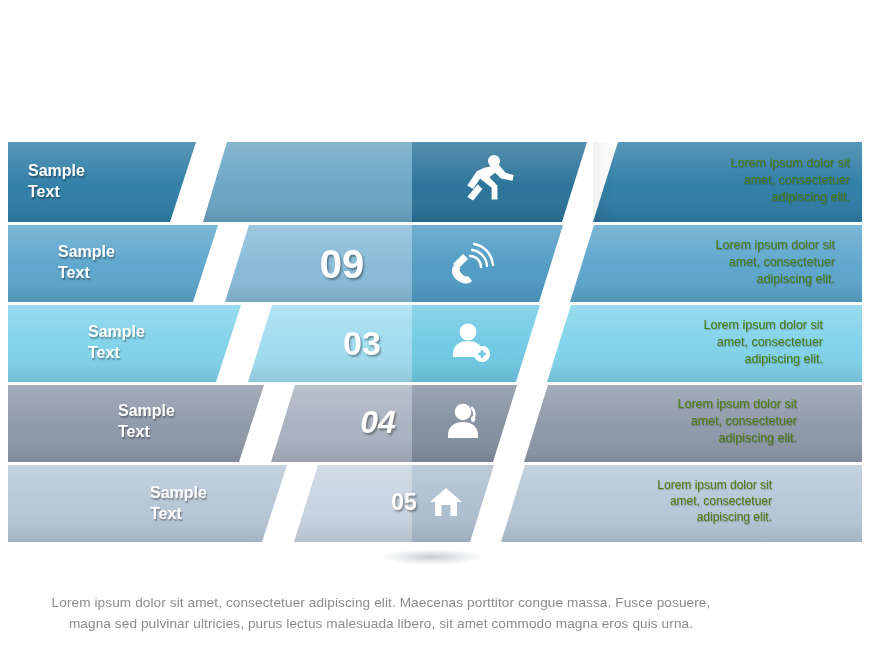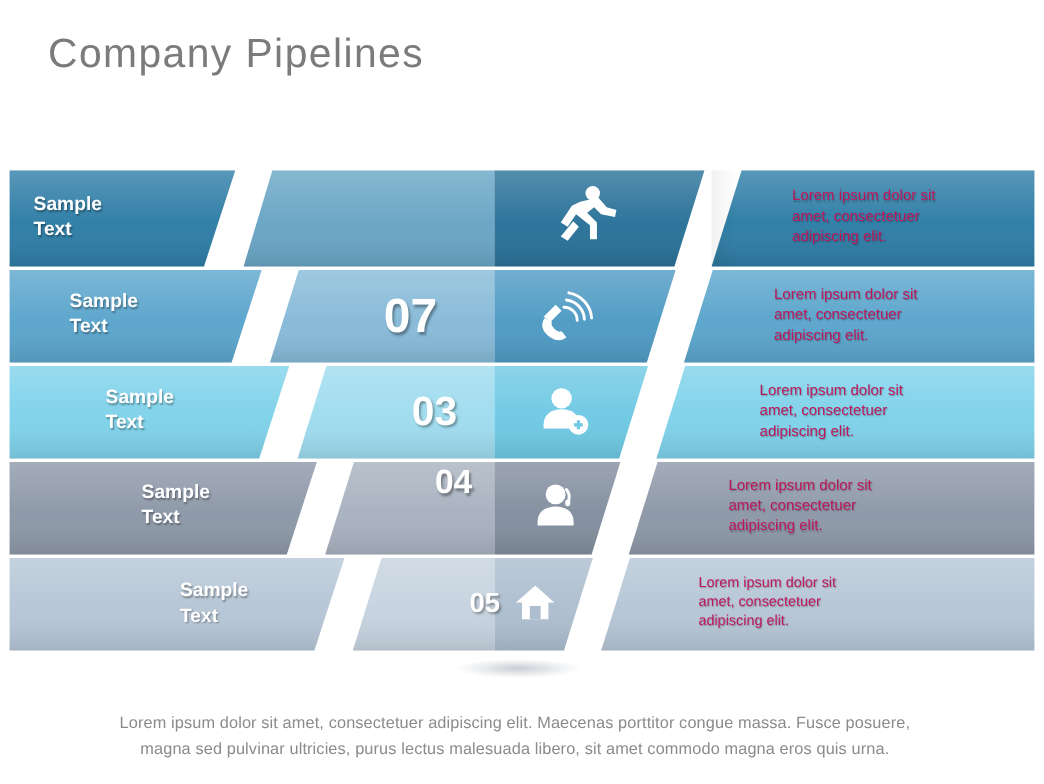--- a/index.html
+++ b/index.html
@@ -31,42 +31,40 @@
   }
   .num-txt{
     position:absolute;
     color:#ffffff;font-weight:bold;
     text-shadow:1.5px 2px 2px rgba(0,0,0,.35);
     text-align:center;
     pointer-events:none;
   }
   .desc-txt{
     position:absolute;
-    color:#be185d;font-size:12.5px;line-height:17px;
-    text-align:left;
+    color:#4d7c0f;font-size:12.5px;line-height:17px;
+    text-align:right;
     text-shadow:0.7px 1px 1.2px rgba(0,0,0,.28);
     white-space:pre-line;
     pointer-events:none;
   }
   
   #footer{
     position:absolute;left:0;top:592px;width:762px;
     text-align:center;color:#8b8b8b;
     font-size:13.6px;line-height:21px;
     white-space:pre-line;
     letter-spacing:.1px;
-    margin-left:48px;
   }
 </style>
 </head>
 <body>
 
 <div id="stage">
 
-  <div id="title">Company Pipelines</div>
 
   <svg id="diagram" viewBox="0 0 870 580">
     <defs>
       <linearGradient id="gloss" x1="0" y1="0" x2="0" y2="1">
         <stop offset="0%" stop-color="#ffffff" stop-opacity="0.20"></stop>
         <stop offset="55%" stop-color="#ffffff" stop-opacity="0.02"></stop>
         <stop offset="100%" stop-color="#000000" stop-opacity="0.10"></stop>
       </linearGradient>
       <radialGradient id="dropshadow" cx="50%" cy="50%" r="50%">
         <stop offset="0%" stop-color="#7f8a97" stop-opacity="0.42"></stop>
@@ -194,35 +192,35 @@
   </svg>
 
   <div class="sample-txt" style="left:28px;top:160px;width:120px;">Sample
 Text</div>
   <div class="desc-txt" style="left:660px;top:155px;width:190px;">Lorem ipsum dolor sit
 amet, consectetuer
 adipiscing elit.</div>
 
   <div class="sample-txt" style="left:58px;top:241px;width:120px;">Sample
 Text</div>
-  <div class="num-txt" style="left:292px;top:238px;width:100px;font-size:40px;line-height:52px;">07</div>
+  <div class="num-txt" style="left:292px;top:238px;width:100px;font-size:40px;line-height:52px;">09</div>
   <div class="desc-txt" style="left:645px;top:237px;width:190px;">Lorem ipsum dolor sit
 amet, consectetuer
 adipiscing elit.</div>
 
   <div class="sample-txt" style="left:88px;top:321px;width:120px;">Sample
 Text</div>
   <div class="num-txt" style="left:315px;top:320px;width:94px;font-size:34px;line-height:46px;text-align:center;">03</div>
   <div class="desc-txt" style="left:633px;top:317px;width:190px;">Lorem ipsum dolor sit
 amet, consectetuer
 adipiscing elit.</div>
 
   <div class="sample-txt" style="left:118px;top:400px;width:120px;">Sample
 Text</div>
-  <div class="num-txt" style="left:338px;top:383px;width:80px;font-size:28px;line-height:38px;">04</div>
+  <div class="num-txt" style="left:338px;top:403px;width:80px;font-size:32px;line-height:38px;font-style:italic;">04</div>
   <div class="desc-txt" style="left:607px;top:396px;width:190px;">Lorem ipsum dolor sit
 amet, consectetuer
 adipiscing elit.</div>
 
   <div class="sample-txt" style="left:150px;top:482px;width:120px;">Sample
 Text</div>
   <div class="num-txt" style="left:371px;top:486px;width:66px;font-size:23px;line-height:32px;">05</div>
   <div class="desc-txt" style="left:582px;top:477px;width:190px;font-size:12px;line-height:16px;">Lorem ipsum dolor sit
 amet, consectetuer
 adipiscing elit.</div>

